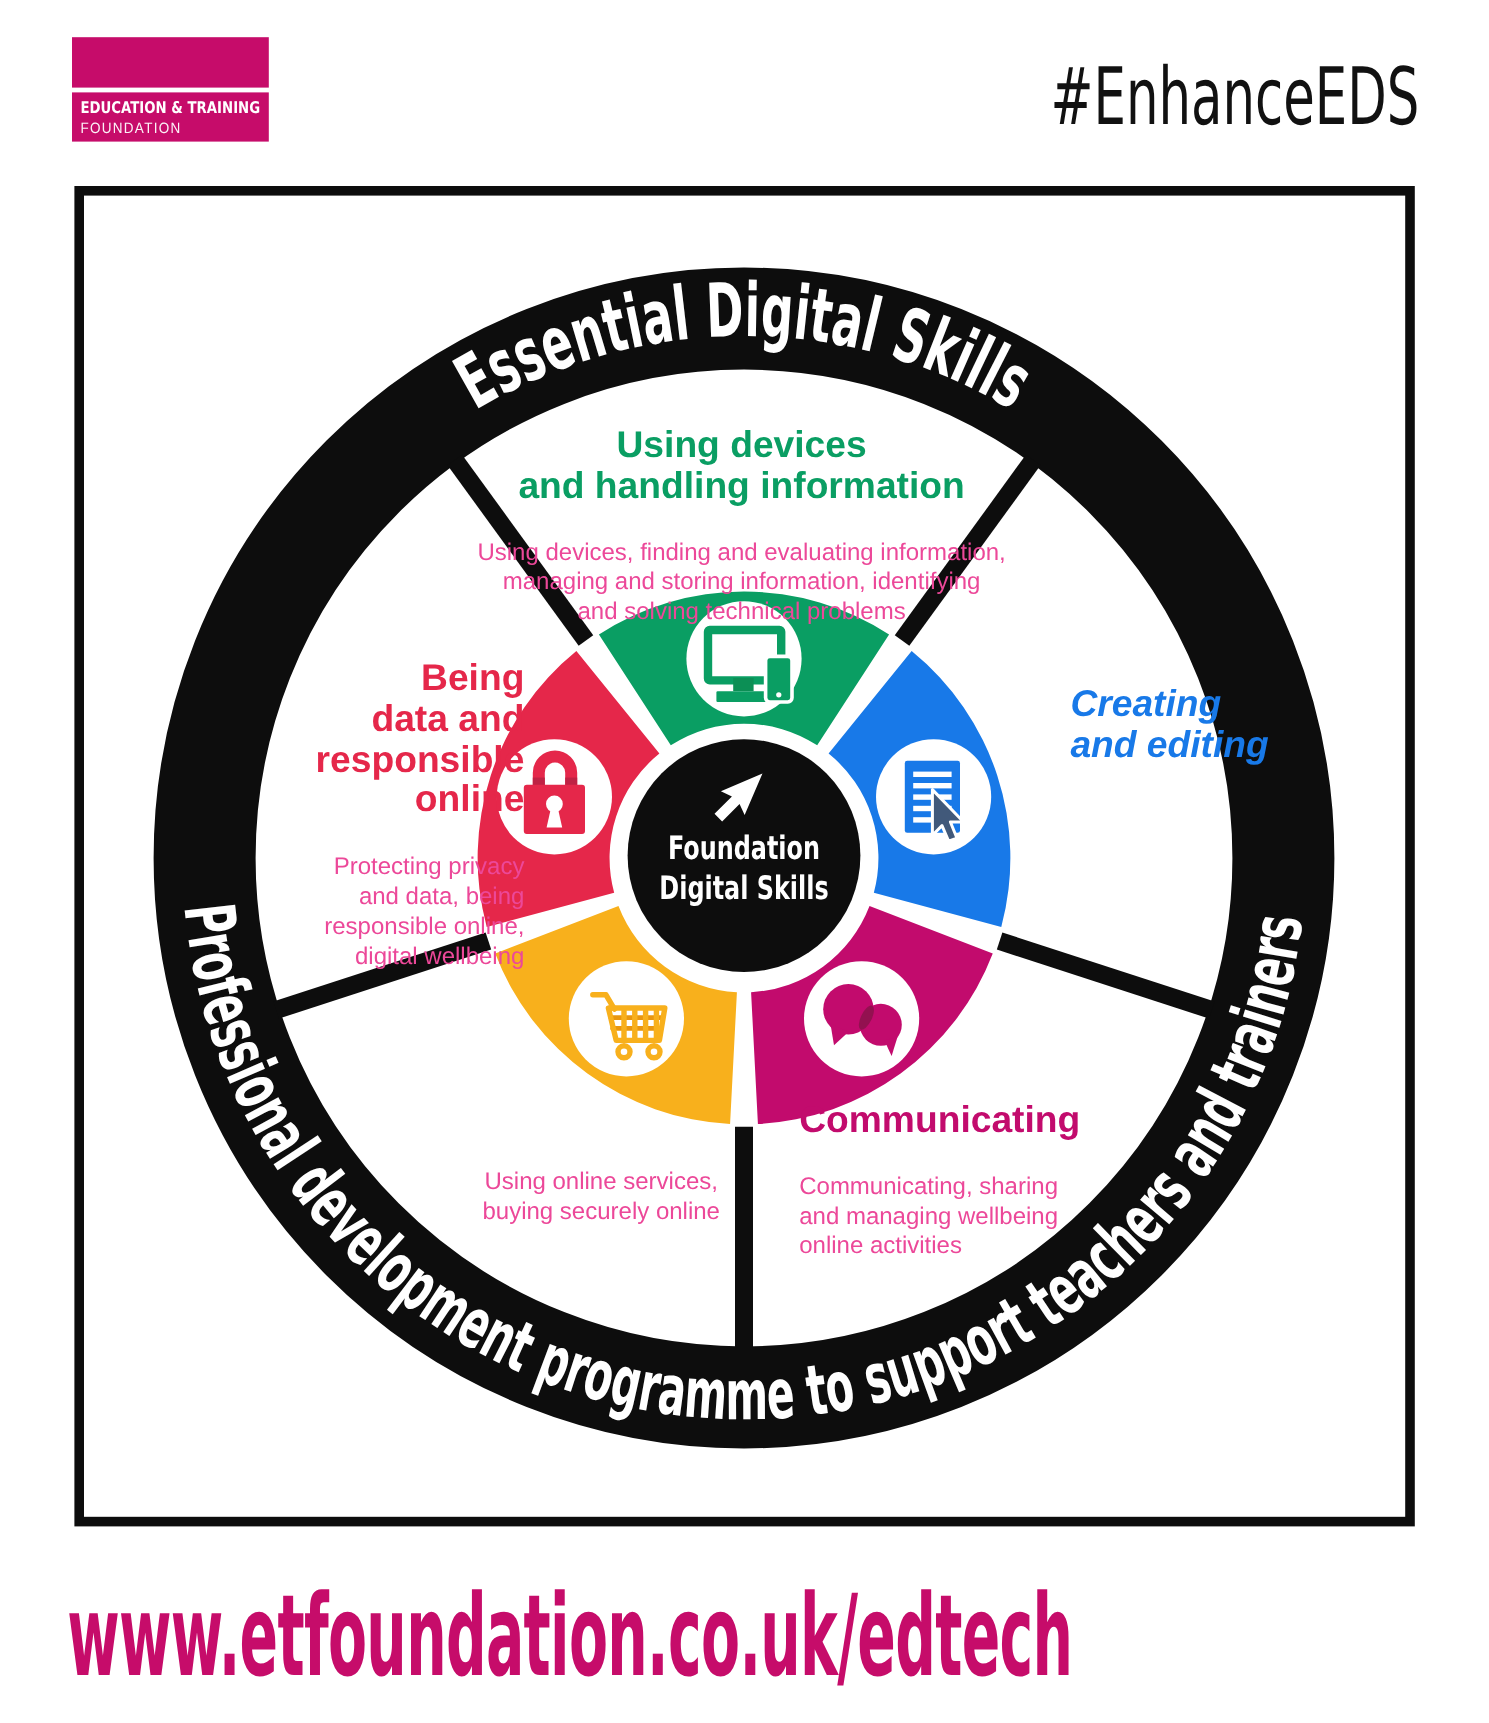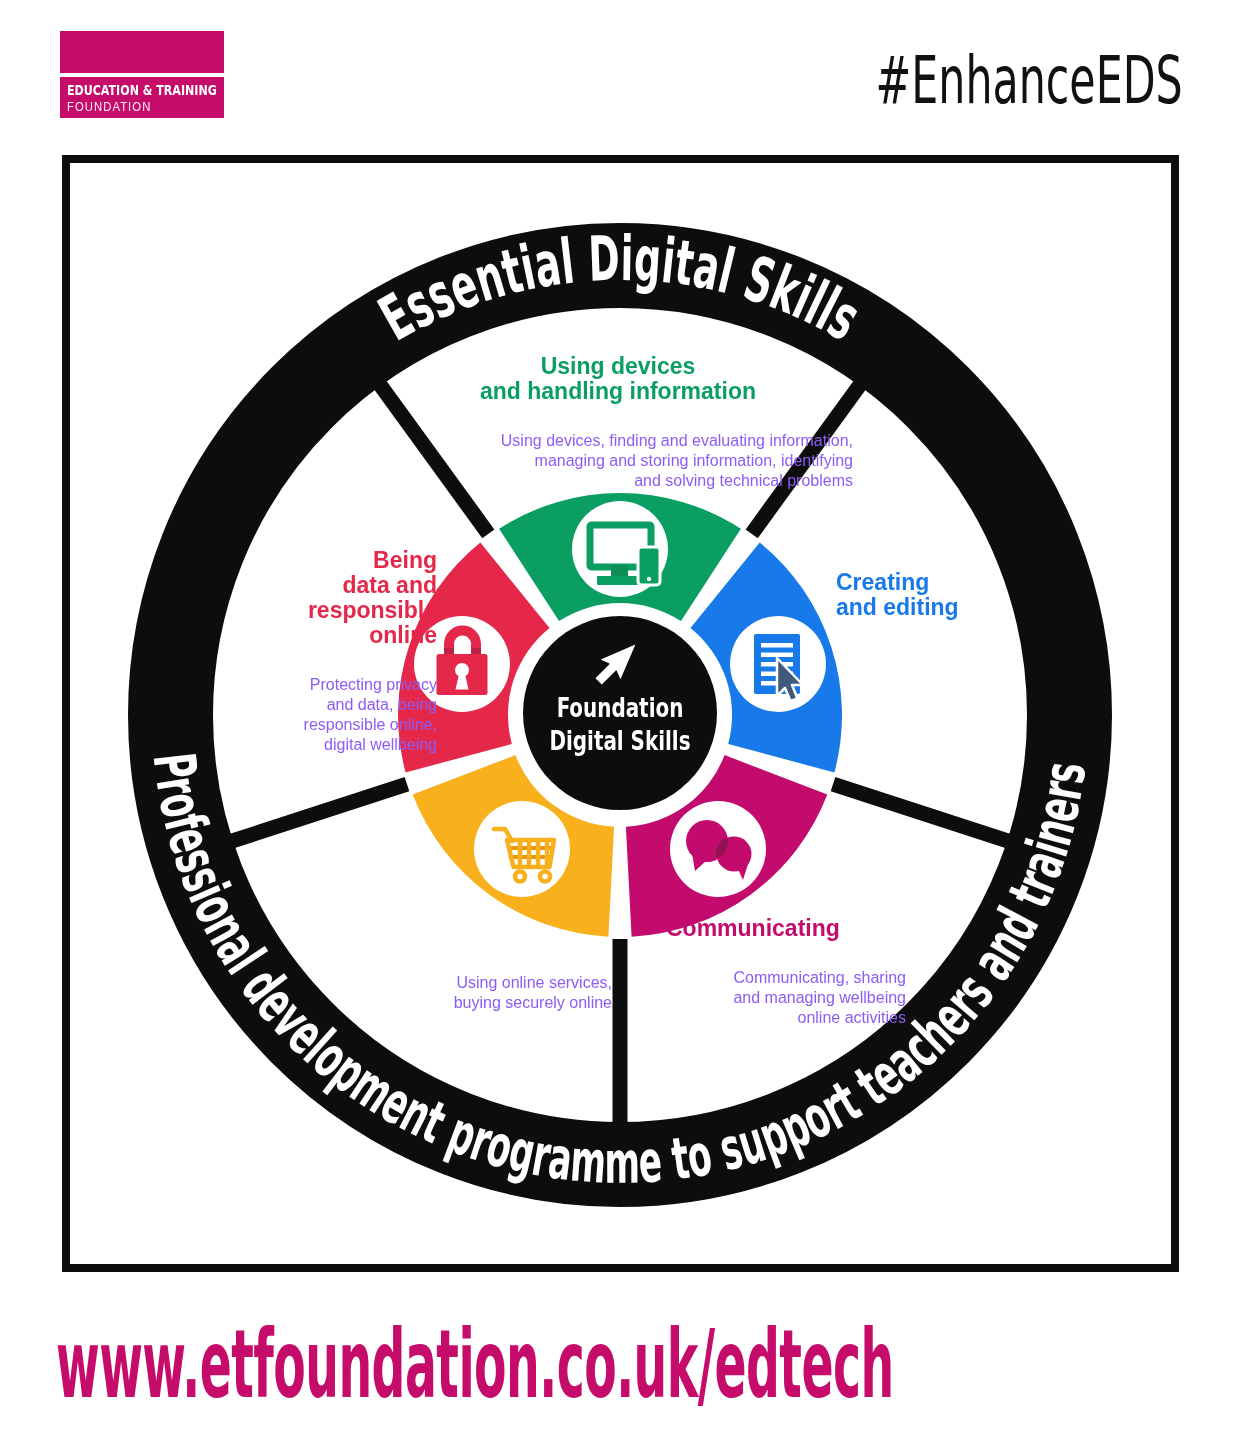--- a/index.html
+++ b/index.html
@@ -23,23 +23,23 @@
   .frame{position:absolute;left:62px;top:155px;width:1117px;height:1117px;
          border:8px solid #0d0d0d;box-sizing:border-box;}
 
   .wheel-svg{position:absolute;left:0;top:0;}
 
   .ring-text{fill:#ffffff;font-family:"DejaVu Sans",sans-serif;font-weight:700;
              font-stretch:condensed;}
 
   
   .seg-text{position:absolute;white-space:pre-line;}
-  .seg-title{font-weight:700;font-size:23px;line-height:1.09;white-space:pre-line;}
-  .seg-desc{font-size:16px;line-height:1.24;color:#8b5cf6;margin-top:9px;
-            white-space:pre-line;text-align:right;}
+  .seg-title{font-weight:700;font-size:31px;line-height:1.09;white-space:pre-line;}
+  .seg-desc{font-size:20px;line-height:1.24;color:#ec4899;margin-top:9px;
+            white-space:pre-line;}
   .c-green{color:#0a9e63;} .c-blue{color:#1879e8;} .c-red{color:#e5274a;}
   .c-yellow{color:#f8b01c;} .c-magenta{color:#c20b6d;}
   .ta-c{text-align:center;} .ta-r{text-align:right;} .ta-l{text-align:left;}
 
   .center-label{position:absolute;left:510px;top:692px;width:220px;text-align:center;
                 color:#fff;font-weight:700;font-size:27px;line-height:1.22;
                 white-space:pre-line;font-family:"DejaVu Sans",sans-serif;
                 font-stretch:condensed;transform:scaleX(0.82);}
 
   .footer-url{position:absolute;left:56px;top:1310px;font-size:94px;font-weight:700;
@@ -152,21 +152,21 @@
   </svg>
 
   <div class="seg-text ta-c" style="left:383px;top:336px;width:470px;">
     <div class="seg-title c-green">Using devices
 and handling information</div>
     <div class="seg-desc">Using devices, finding and evaluating information,
 managing and storing information, identifying
 and solving technical problems</div>
   </div>
 
-  <div class="seg-text ta-l" style="left:836px;top:552px;width:220px;">
+  <div class="seg-text ta-l" style="left:892px;top:552px;width:220px;font-style:italic;">
     <div class="seg-title c-blue">Creating
 and editing</div>
   </div>
 
   <div class="seg-text ta-r" style="left:177px;top:530px;width:260px;">
     <div class="seg-title c-red">Being
 data and
 responsible
 online</div>
     <div class="seg-desc">Protecting privacy

